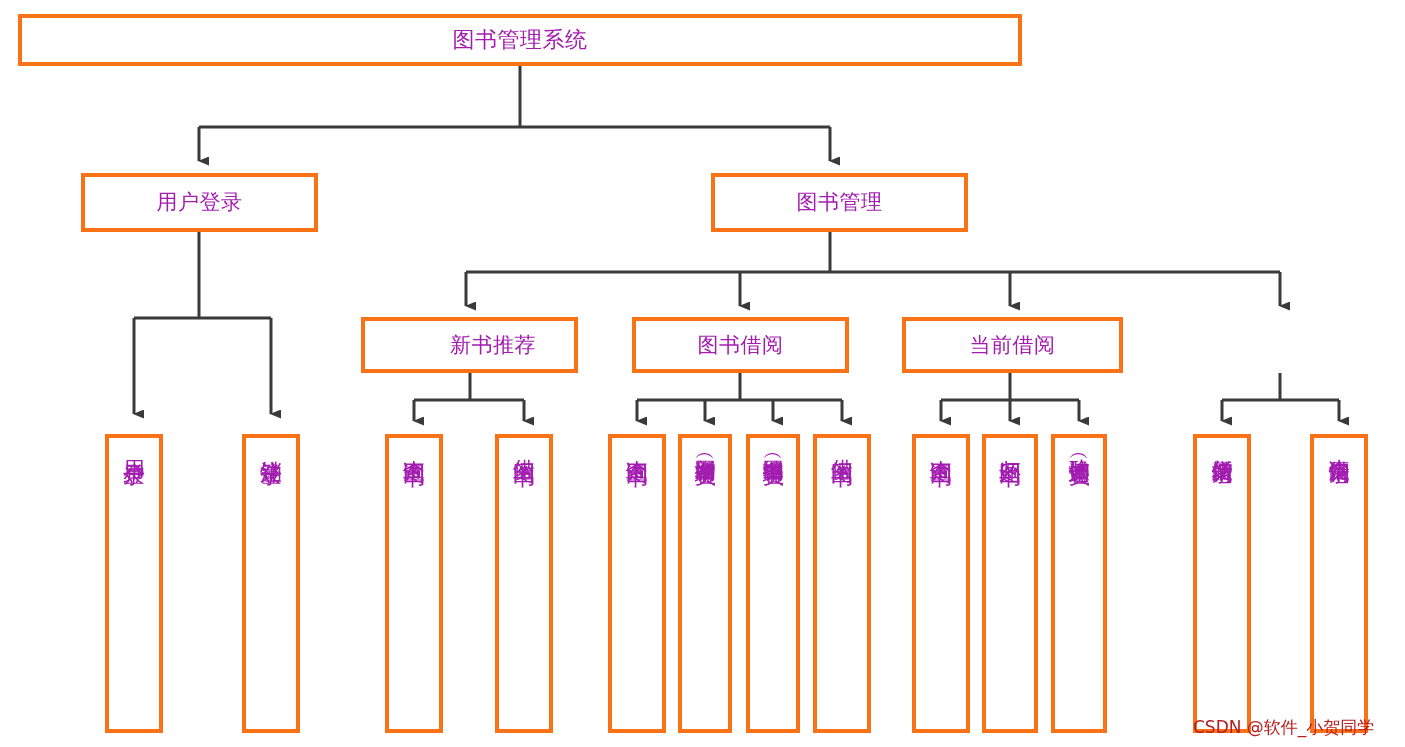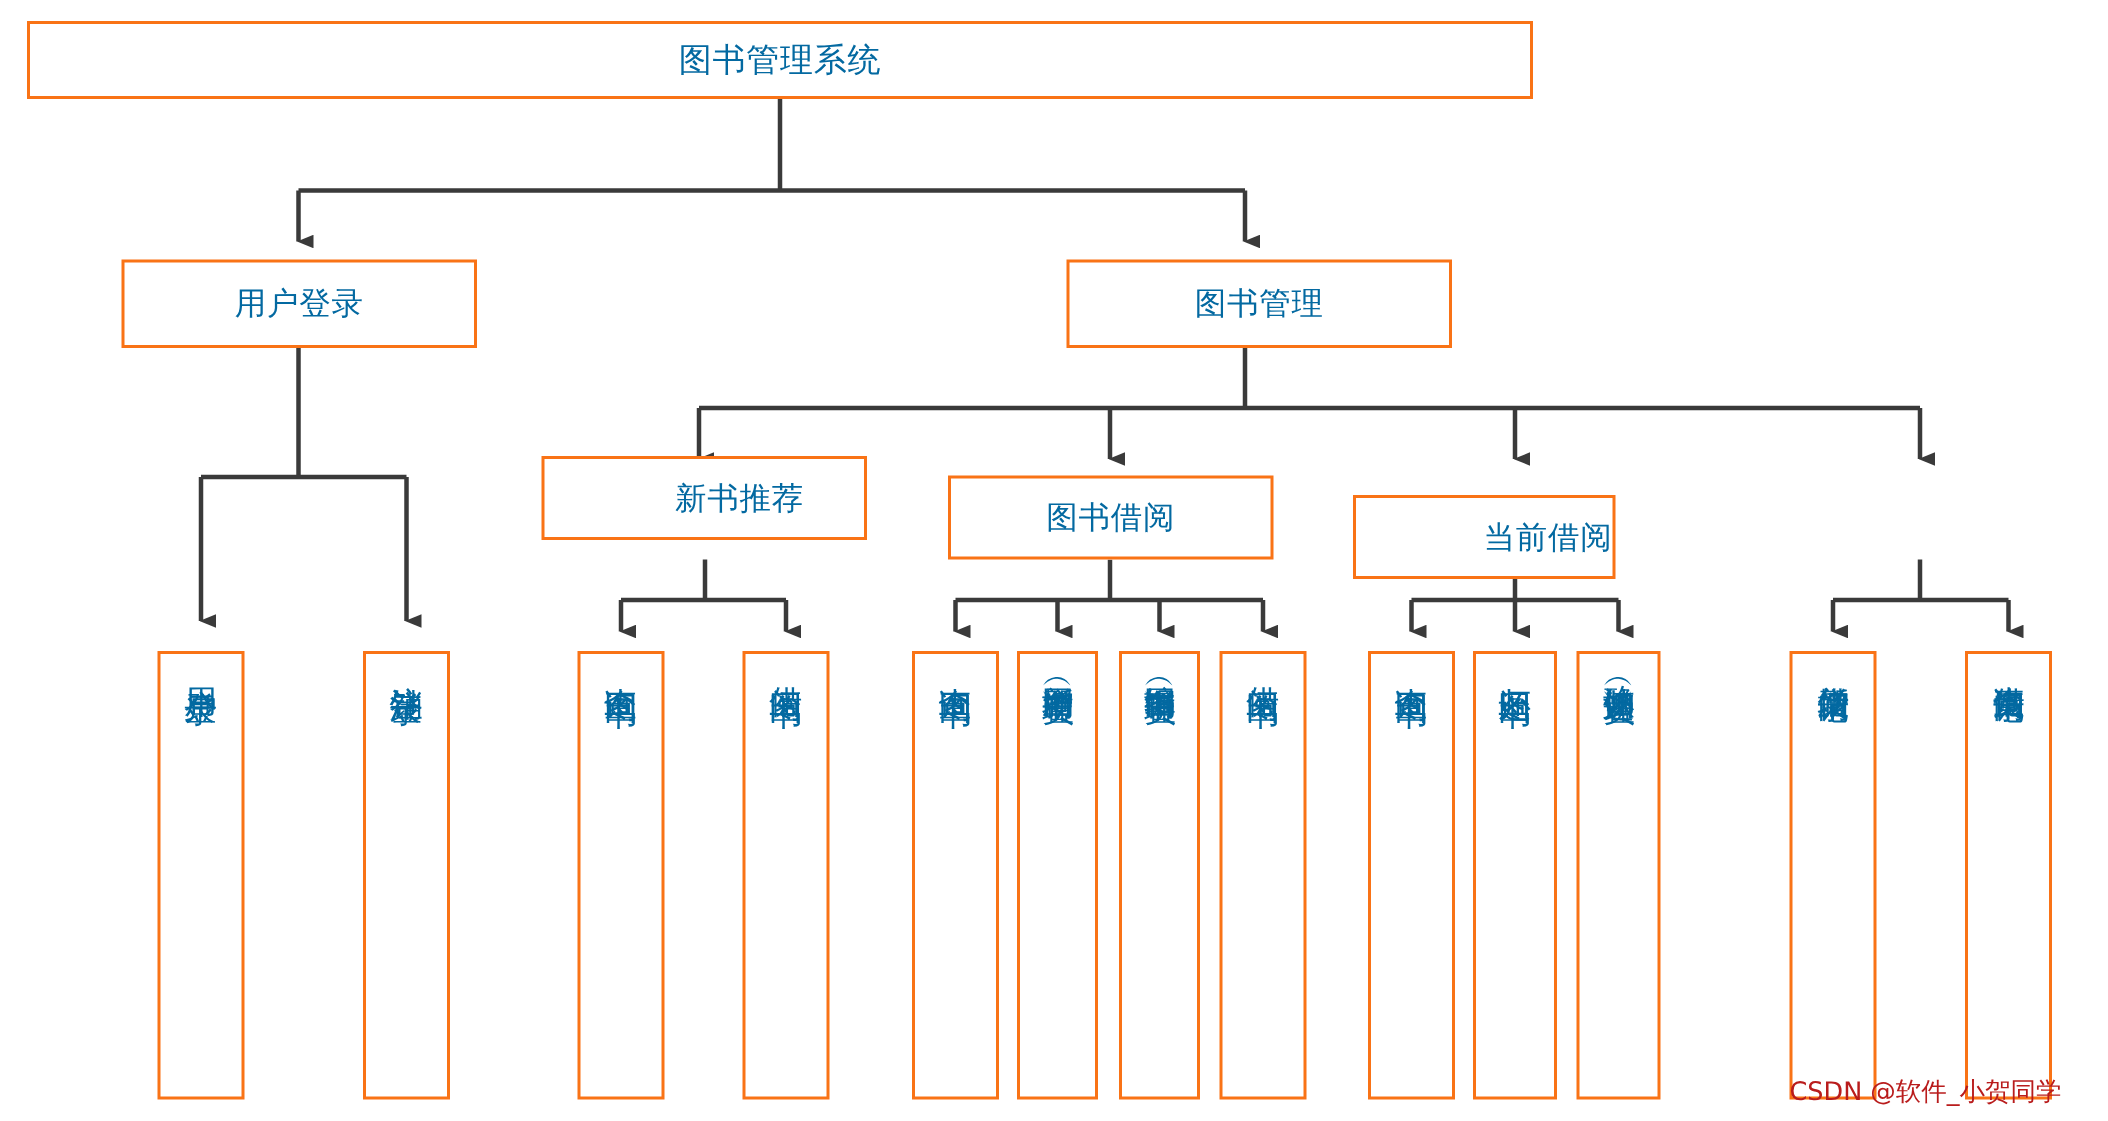--- a/index.html
+++ b/index.html
@@ -23,26 +23,25 @@
     left: 0;
     top: 0;
     width: 1405px;
     height: 747px;
     pointer-events: none;
   }
   .node {
     position: absolute;
     box-sizing: border-box;
     background: #ffffff;
-    border: 2px solid #f97316;
+    border: 4px solid #f97316;
     display: flex;
     align-items: center;
     justify-content: center;
-    color: #0369a1;
-    font-family: Liberation Serif, serif;
+    color: #a21caf;
   }
   .node .node-label {
     display: block;
     text-align: center;
     line-height: 1.15;
     white-space: nowrap;
   }
   
   .node.horiz .node-label {
     font-size: 21px;
@@ -141,29 +140,29 @@
   </div>
 
   <div class="node horiz level-2" style="left:81px; top:173px; width:237px; height:59px;">
     <span class="node-label">用户登录</span>
   </div>
 
   <div class="node horiz level-2" style="left:711px; top:173px; width:257px; height:59px;">
     <span class="node-label">图书管理</span>
   </div>
 
-  <div class="node horiz level-3" style="left:361px; top:304px; width:217px; height:56px;padding-left:47px;">
+  <div class="node horiz level-3" style="left:361px; top:317px; width:217px; height:56px;padding-left:47px;">
     <span class="node-label">新书推荐</span>
   </div>
 
   <div class="node horiz level-3" style="left:632px; top:317px; width:217px; height:56px;">
     <span class="node-label">图书借阅</span>
   </div>
 
-  <div class="node horiz level-3" style="left:902px; top:330px; width:175px; height:56px;justify-content:flex-end;">
+  <div class="node horiz level-3" style="left:902px; top:317px; width:221px; height:56px;">
     <span class="node-label">当前借阅</span>
   </div>
 
 
   <div class="node vert" style="left:105px; top:434px; width:58px; height:299px;">
     <span class="node-label">用户登录</span>
   </div>
 
   <div class="node vert" style="left:242px; top:434px; width:58px; height:299px;">
     <span class="node-label">注销登录</span>

